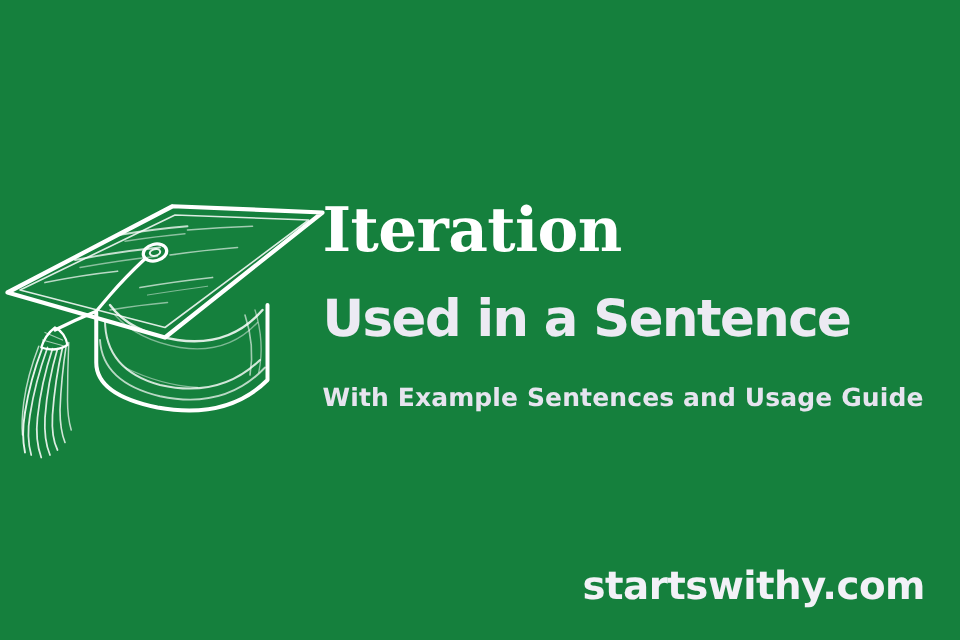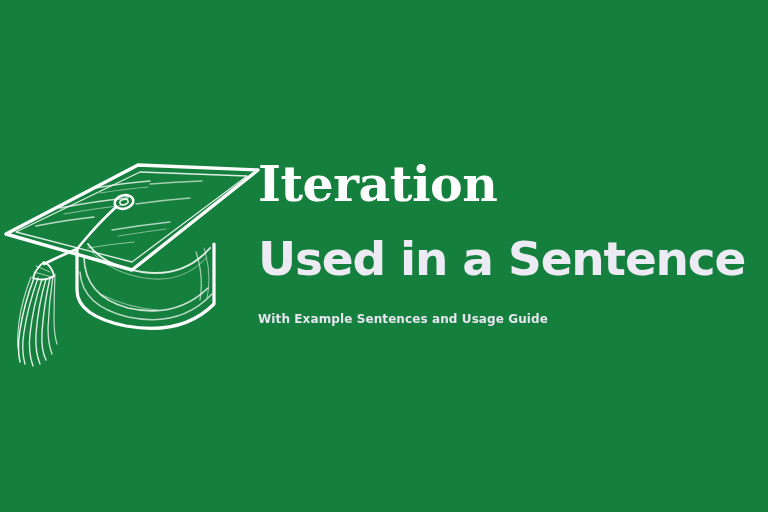--- a/index.html
+++ b/index.html
@@ -49,34 +49,34 @@
     letter-spacing: -0.5px;
     color: #ffffff;
     margin: 0;
     padding: 0;
     white-space: nowrap;
   }
 
   .headline {
     font-family: "DejaVu Sans", "Liberation Sans", sans-serif;
     font-weight: 700;
-    font-size: 47px;
+    font-size: 41px;
     line-height: 1.0;
     letter-spacing: -1.2px;
     color: #eceaf3;
     margin: 0;
     padding: 0;
     margin-top: 26px;
     white-space: nowrap;
   }
 
   .tagline {
     font-family: "DejaVu Sans", "Liberation Sans", sans-serif;
     font-weight: 600;
-    font-size: 12px;
+    font-size: 20px;
     line-height: 1.2;
     letter-spacing: 0.1px;
     color: #e6e4ef;
     margin: 0;
     padding: 0;
     margin-top: 30px;
     white-space: nowrap;
   }
 
   
@@ -144,14 +144,15 @@
       <path d="M55 126 Q54 150 54 172 Q54 186 57 196" stroke-width="1.2" opacity="0.7"></path>
     </svg>
   </div>
 
   <div class="text-block">
     <div class="word-title">Iteration</div>
     <div class="headline">Used in a Sentence</div>
     <div class="tagline">With Example Sentences and Usage Guide</div>
   </div>
 
+  <div class="site-domain">startswithy.com</div>
 
 </div>
 
 </body></html>

